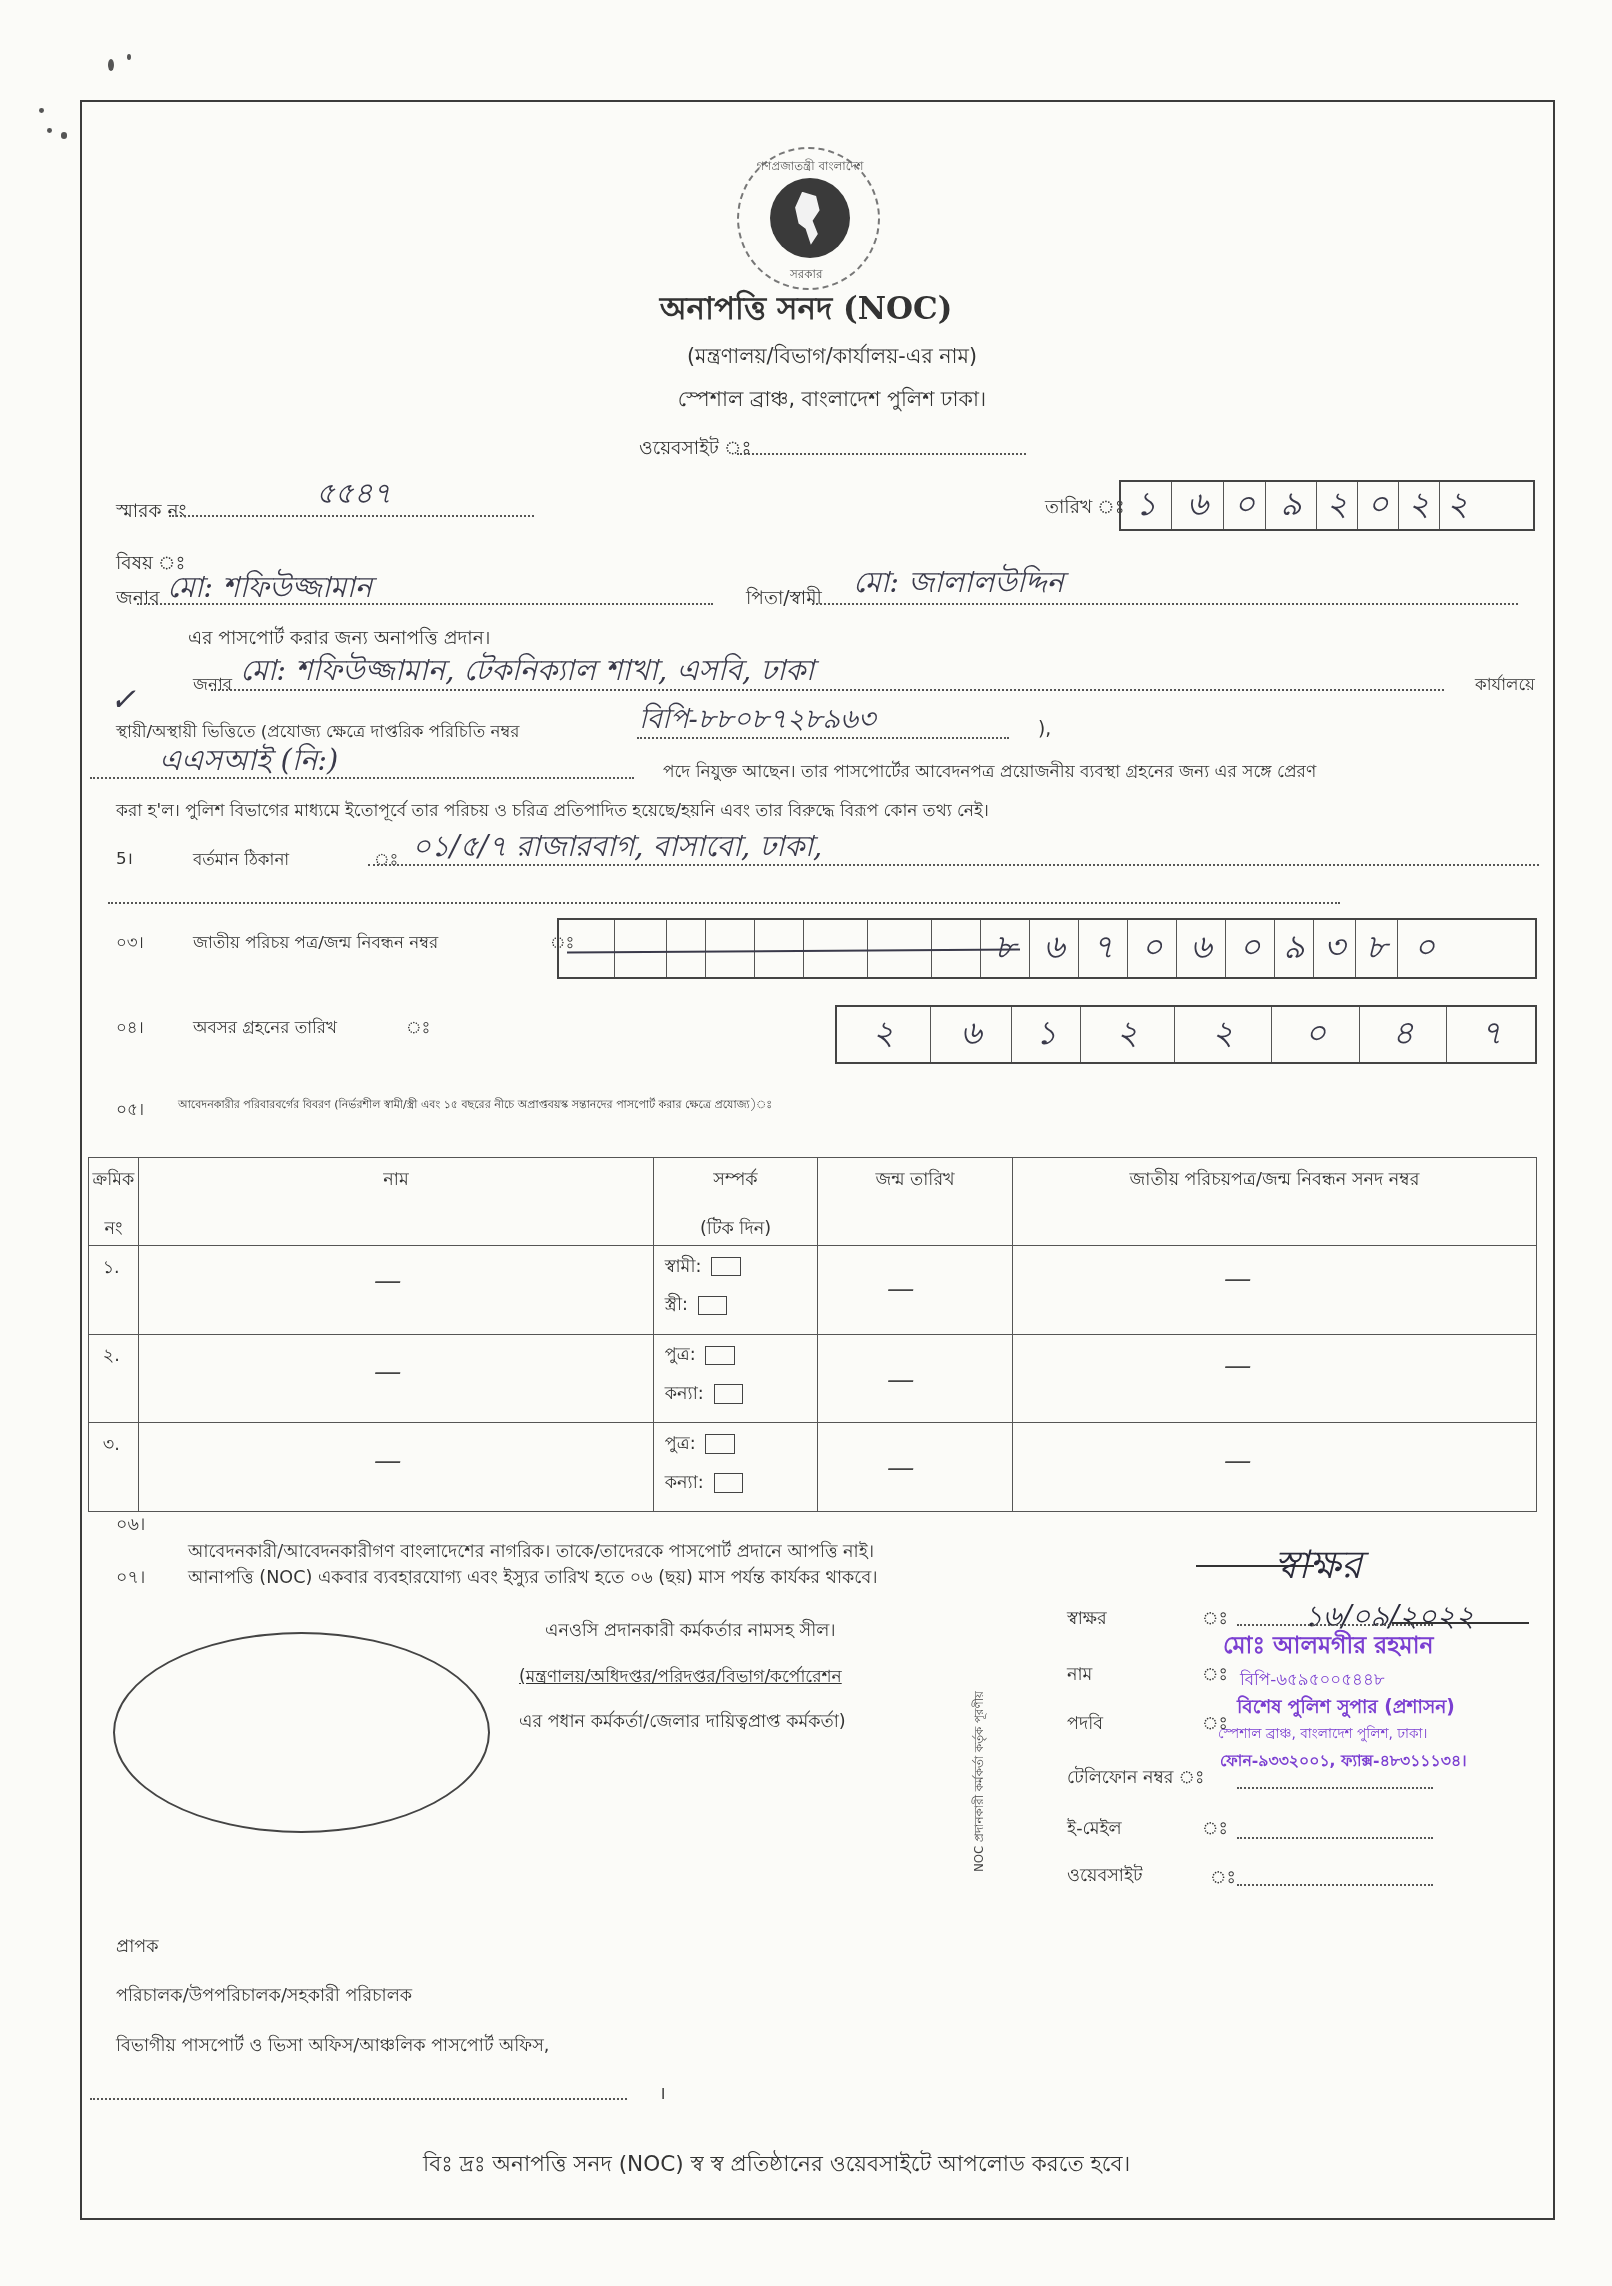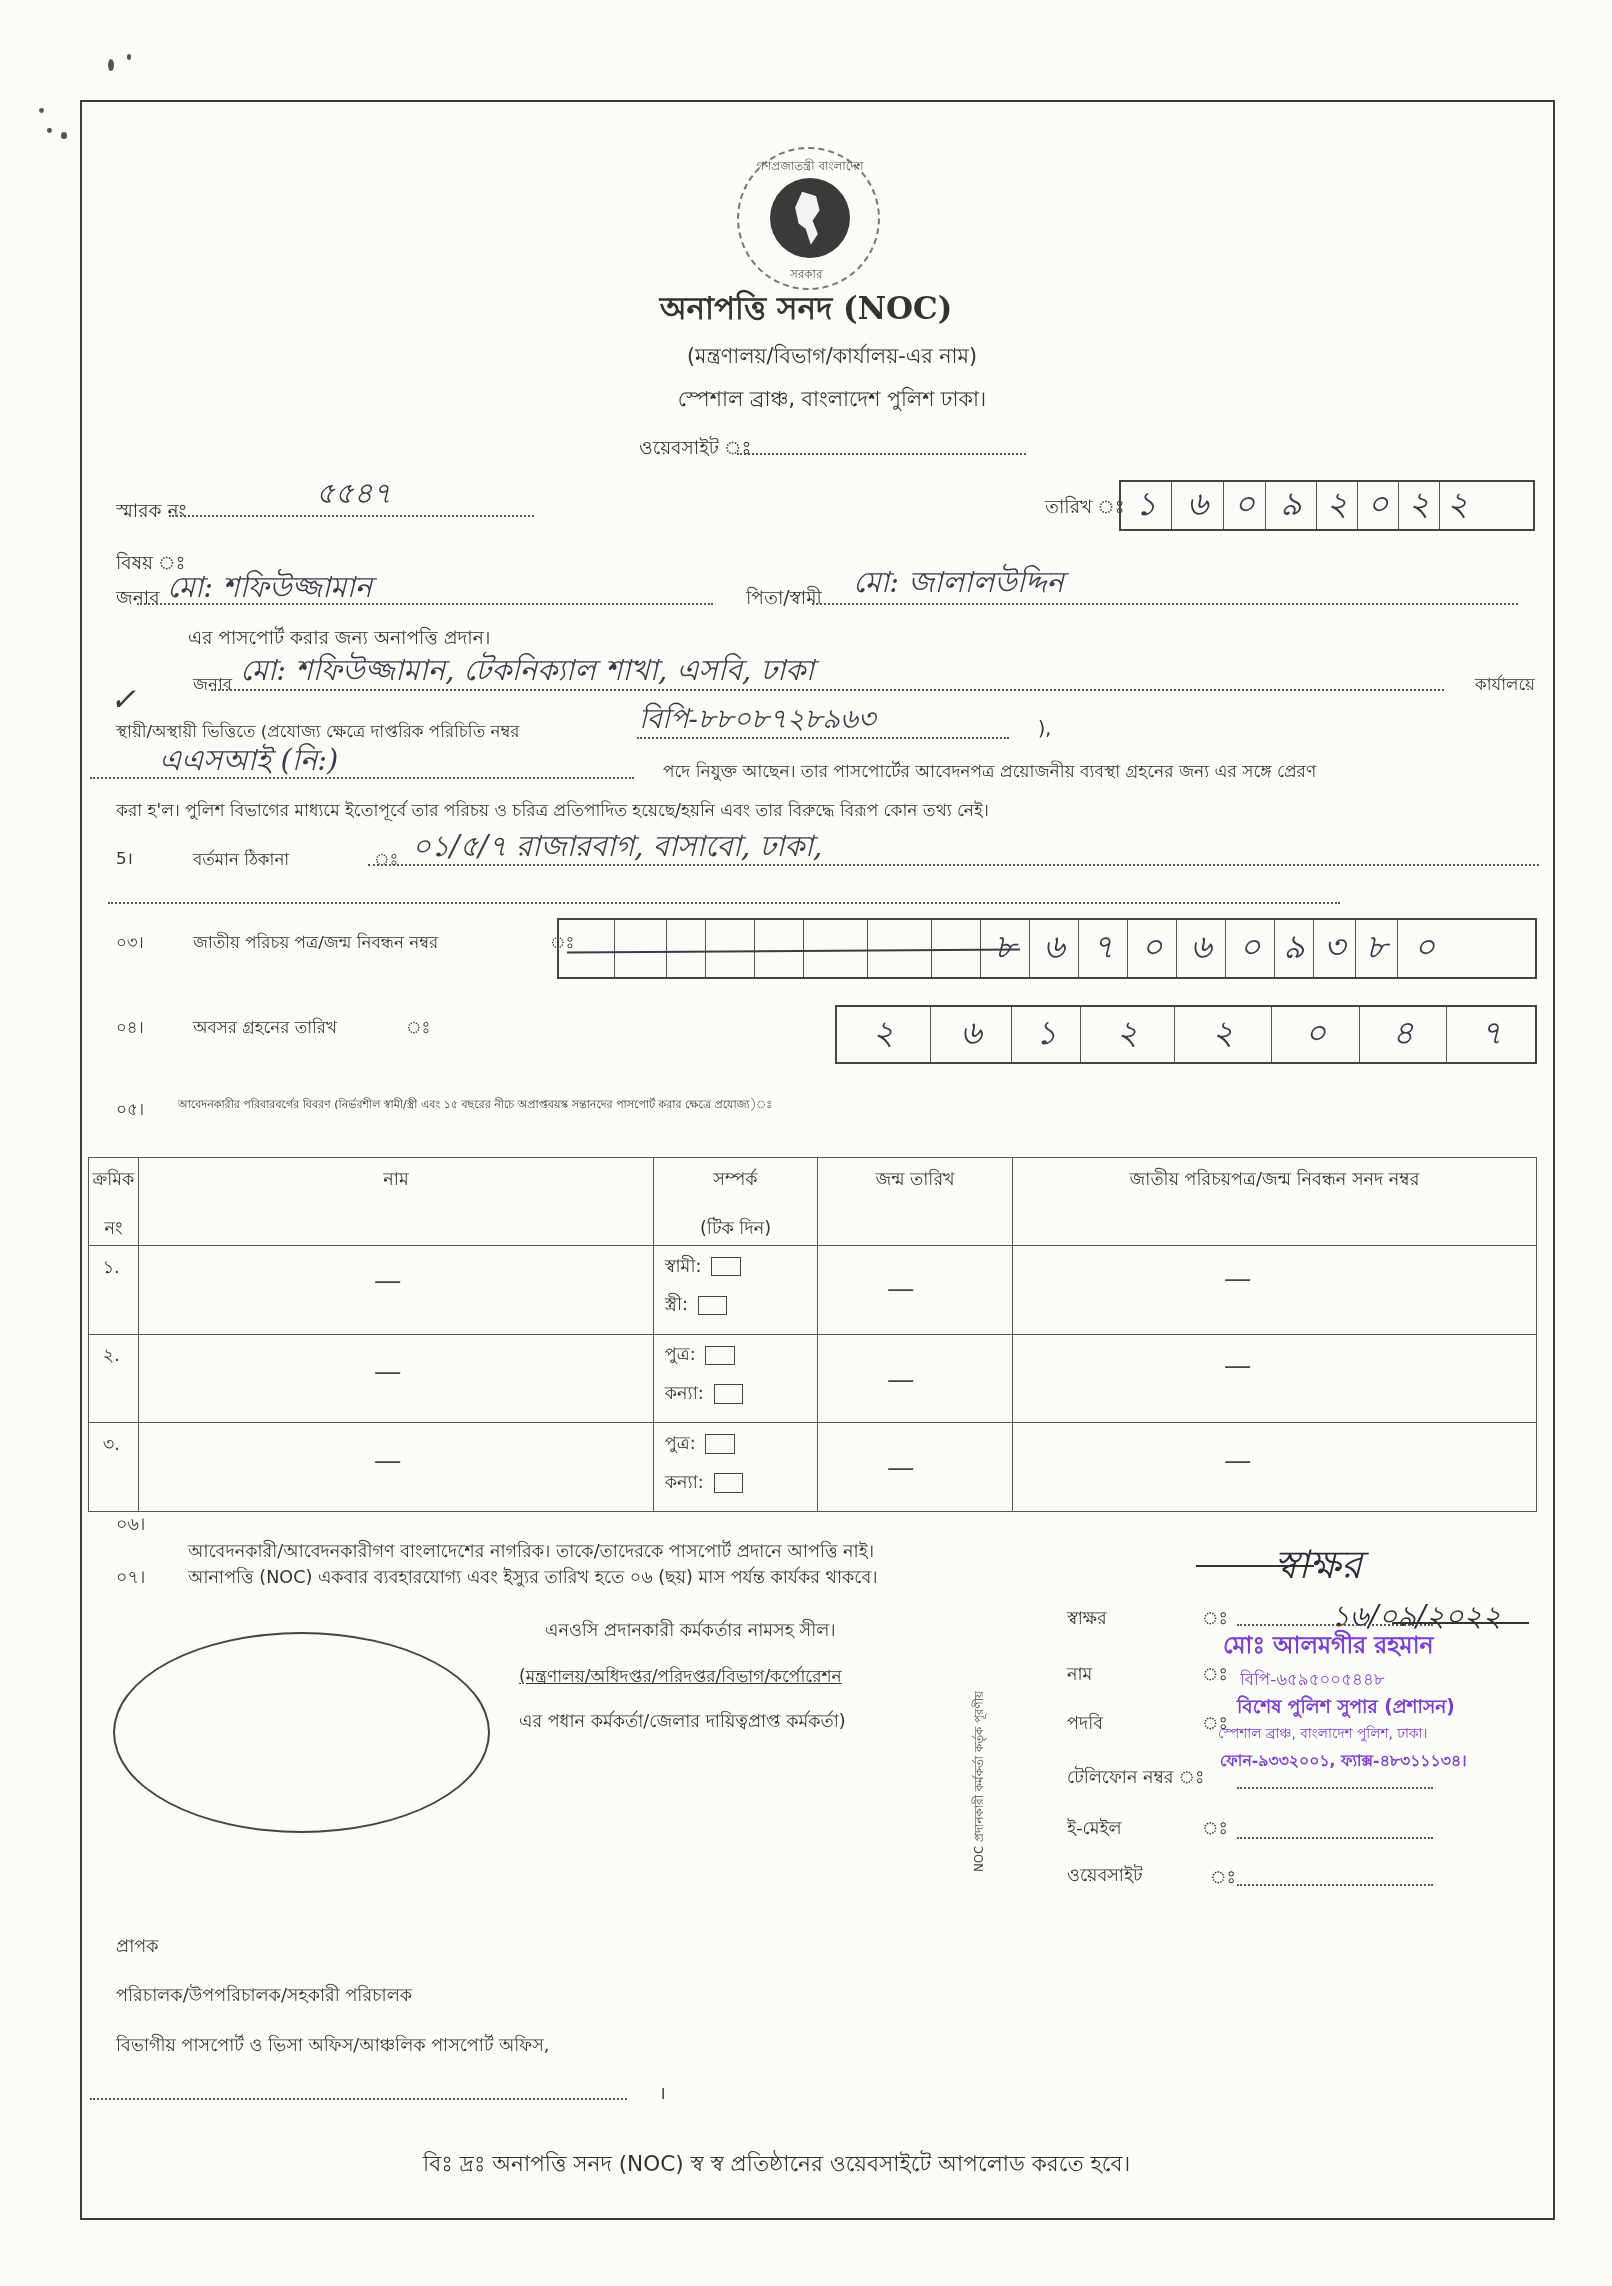--- a/index.html
+++ b/index.html
@@ -35,21 +35,21 @@
   table.fam th, table.fam td { border:1.5px solid #555; vertical-align:top; font-weight:normal; }
   table.fam th { height:76px; padding-top:7.8px; }
   table.fam td { height:80px; position:relative; }
   .chk { display:inline-block; width:27.4px; height:17.6px; border:1.5px solid #444; vertical-align:middle; margin-left:9.8px; }
   .relline { display:block; padding:5.9px 0 3.9px 9.8px; }
   .dash { position:absolute; font-style:italic; font-size:27.4px; color:#444; font-family:"DejaVu Serif", serif; }
   .stamp { color:#7b3fd1; font-family:"DejaVu Sans", sans-serif; font-weight:bold; position:absolute; white-space:nowrap; }
   .ellipse { position:absolute; left:113px; top:1632px; width:377px; height:201px; border:2px solid #444; border-radius:50%; box-sizing:border-box; }
   .vert { position:absolute; left:970px; top:1872px; transform:rotate(-90deg); transform-origin:left top; font-family:"DejaVu Sans", sans-serif; font-size:11.8px; color:#444; white-space:nowrap; }
   .sig { position:absolute; left:1274px; top:1534px; font-family:"DejaVu Serif", serif; font-style:italic; font-size:39px; color:#2b2b3a; }
-  .sigdate { position:absolute; left:1304px; top:1593px; font-family:"DejaVu Serif", serif; font-style:italic; font-size:29px; color:#2b2b3a;margin-left:27px; }
+  .sigdate { position:absolute; left:1304px; top:1593px; font-family:"DejaVu Serif", serif; font-style:italic; font-size:29px; color:#2b2b3a; }
   .sigline { position:absolute; left:1196px; top:1565px; width:118px; border-top:2px solid #333; }
   .sigline2 { position:absolute; left:1392px; top:1622px; width:137px; border-top:2px solid #333; }
   .specks { position:absolute; left:39px; top:54px; width:78px; height:88px; }
   .speck { position:absolute; background:#555; border-radius:50%; }
 </style>
 </head>
 <body>
 
 <div class="specks">
   <span class="speck" style="left:69px;top:4.9px;width:5.9px;height:11.8px;"></span>

